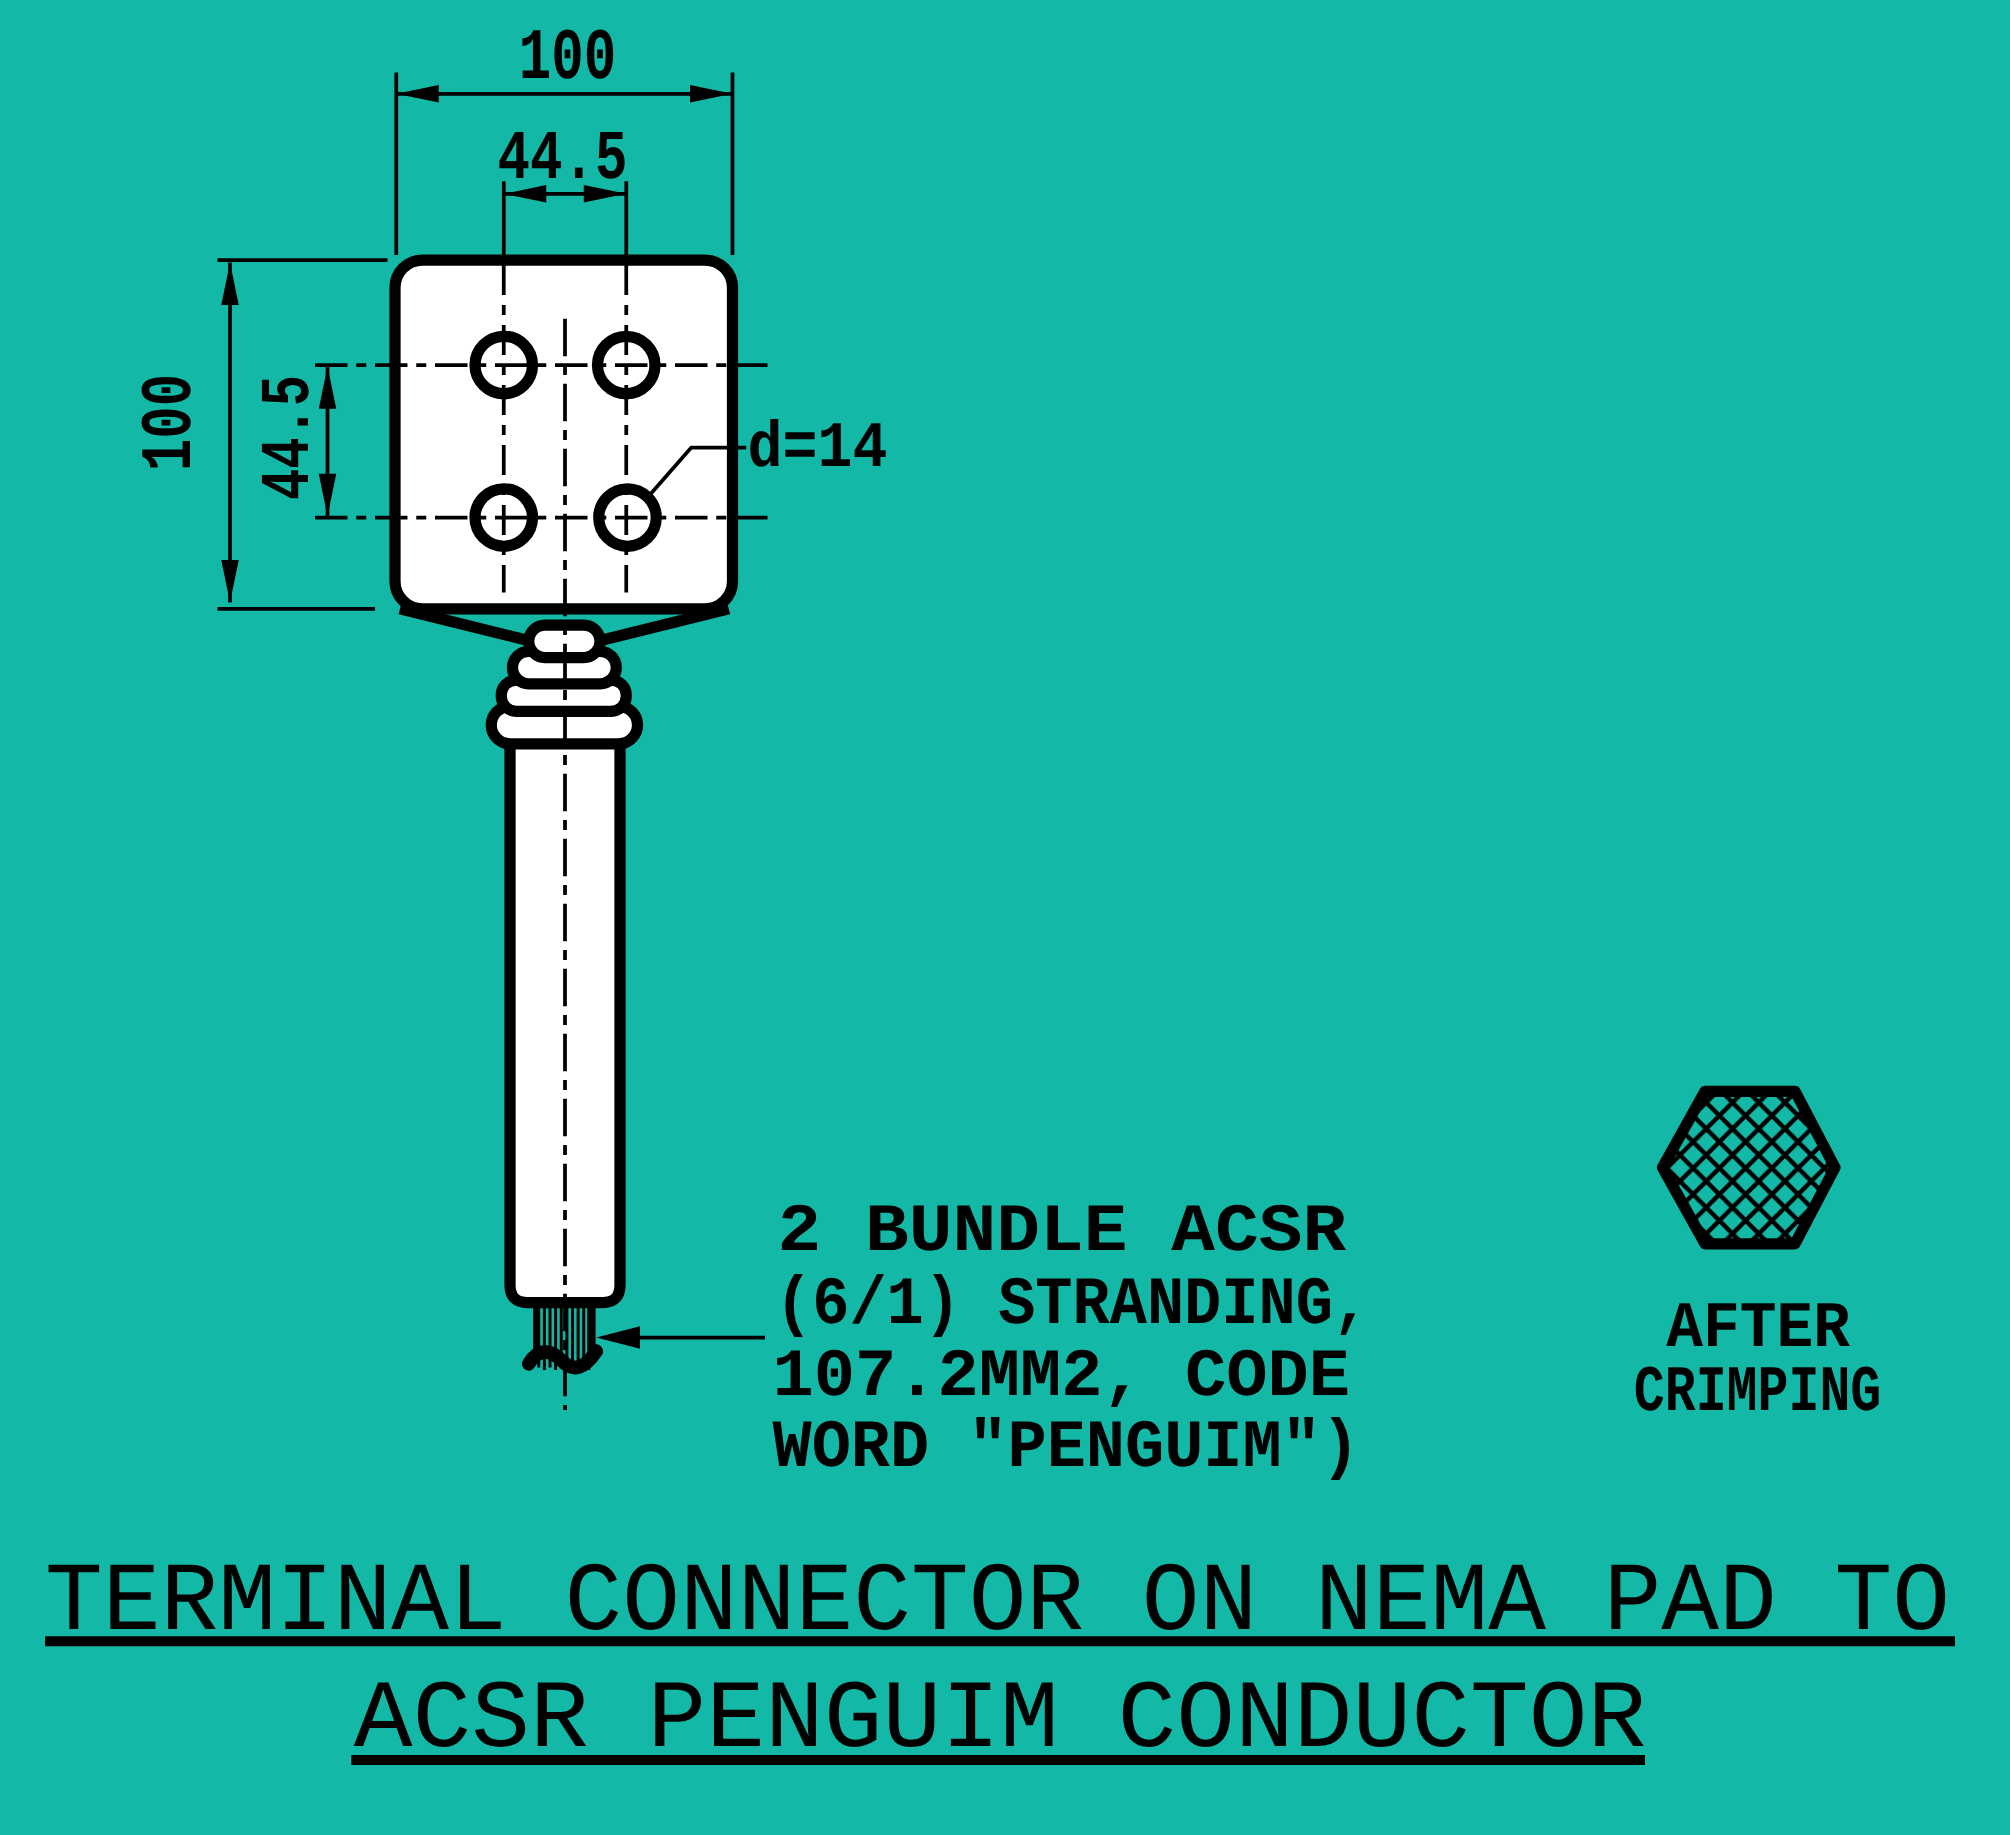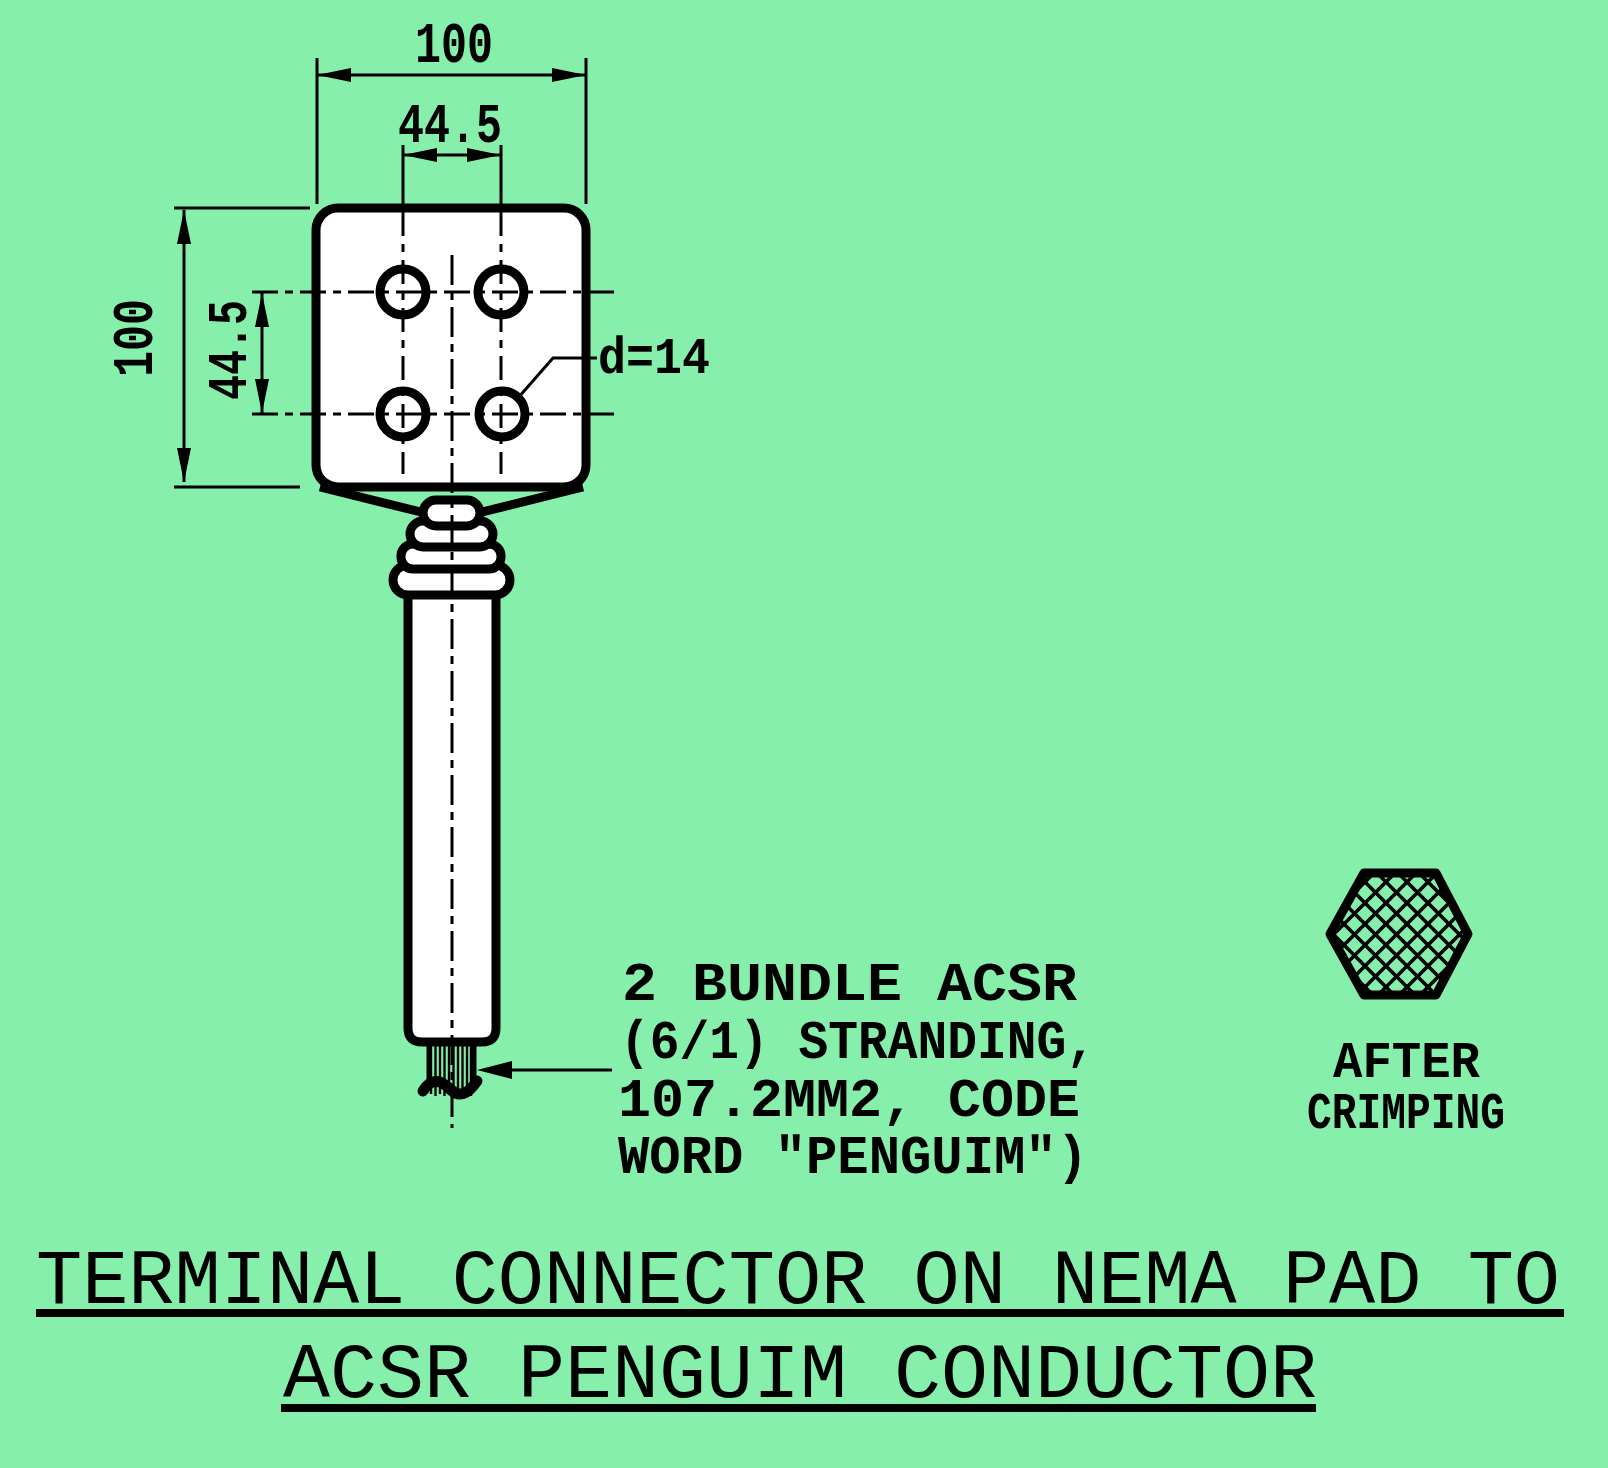--- a/index.html
+++ b/index.html
@@ -1,16 +1,16 @@
 <!DOCTYPE html>
 <html><head>
 <meta charset="utf-8">
 <style>
   html,body{margin:0;padding:0;background:#ffffff;}
-  .stage{position:relative;width:1608px;height:1468px;background:#86efac;overflow:hidden;}
+  .stage{position:relative;width:1608px;height:1468px;background:#14b8a6;overflow:hidden;}
   svg{display:block;}
   .t{font-family:"Liberation Mono","DejaVu Sans Mono",monospace;fill:#000;}
   .t-bold{font-weight:bold;}
   .thick{stroke:#000;stroke-width:9;fill:none;}
   .thickw{stroke:#000;stroke-width:9;fill:#fff;}
   .thin{stroke:#000;stroke-width:3;fill:none;}
   .arrow{fill:#000;stroke:none;}
   .cl{stroke:#000;stroke-width:3;fill:none;}
 </style>
 </head>

